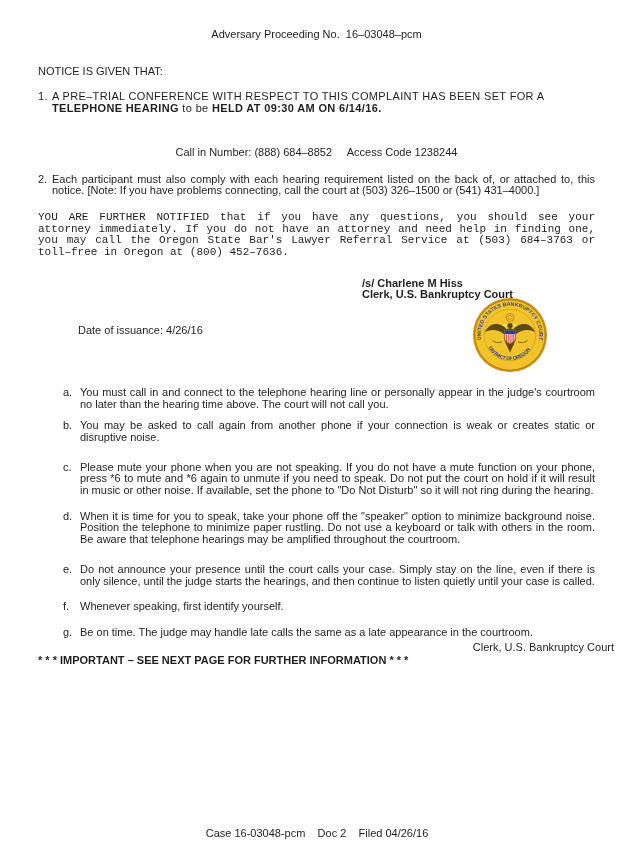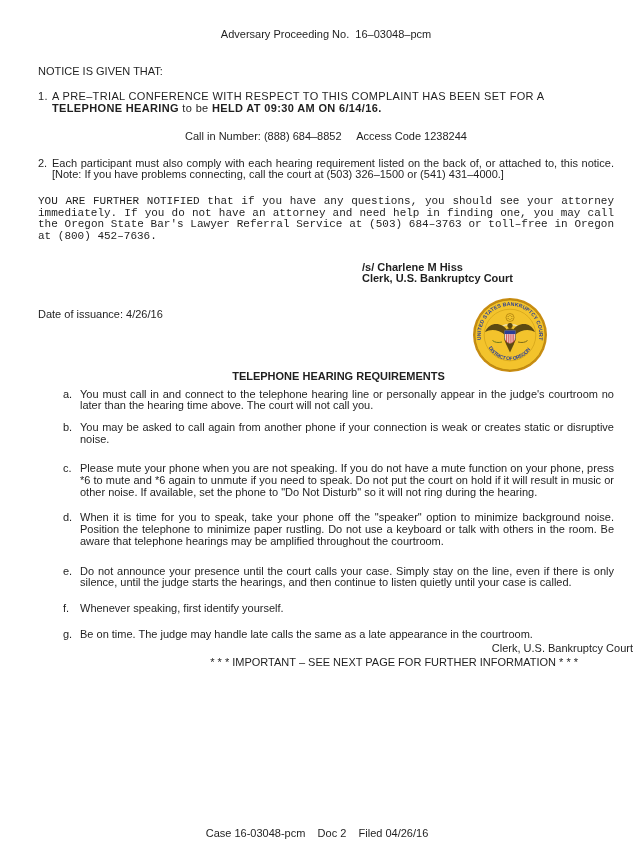--- a/index.html
+++ b/index.html
@@ -6,57 +6,57 @@
   html,body { background:#ffffff; }
   .page {
     position:relative;
     width:634px; height:851px;
     background:#ffffff;
     font-family:"Liberation Sans", sans-serif;
     font-size:11px; line-height:11.7px;
     color:#1f1f1f;
     overflow:hidden;
   }
-  .content { padding:29px 20px 0 38px; }
+  .content { padding:29px 39px 0 38px; }
   .pre     { white-space:pre; }
   .just    { text-align:justify; }
 
   .doc-header { text-align:center; }
 
   .notice-heading { font-weight:normal; margin-top:25px; }
 
   .num-item { display:flex; }
   .num-item .num { flex:0 0 14px; }
   .item-1 { margin-top:14px; letter-spacing:0.35px; }
   .item-2 { margin-top:15px; }
 
-  .callin { margin-top:16px; text-align:center; }
+  .callin { margin-top:32px; text-align:center; }
 
   .further { margin-top:15px;font-family:Liberation Mono, monospace; }
 
   .signature { margin-top:19px; margin-left:324px;font-weight:bold; }
 
-  .date-line { margin-top:24px; }
+  .date-line { margin-top:24px;margin-left:40px; }
 
   .seal-wrap { position:absolute; left:472px; top:297px; width:76px; height:76px; }
 
   .requirements { margin-top:50px; }
   .req-heading { font-weight:bold; text-align:center; margin-left:25px; }
   .req-item { display:flex; margin-left:25px; text-align:justify; }
   .req-item .letter { flex:0 0 17px; }
   .req-a { margin-top:6px; }
   .req-b { margin-top:10px; }
   .req-c { margin-top:18px; }
   .req-d { margin-top:14px; }
   .req-e { margin-top:18px; }
   .req-f { margin-top:14px; }
   .req-g { margin-top:14px; }
 
   .clerk-right { margin-top:3px; margin-right:-19px; text-align:right; }
-  .important-line { margin-top:2px; margin-right:36px; text-align:right; font-weight:normal; }
+  .important-line { margin-top:2px; margin-right:36px; text-align:left; font-weight:bold; }
 
   .doc-footer {
     position:absolute; left:0; top:828px; width:100%;
     text-align:center;
   }
 </style>
 </head>
 <body>
 
 <div class="page">
@@ -81,21 +81,20 @@
     <div class="further just">YOU ARE FURTHER NOTIFIED that if you have any questions, you should see your attorney immediately. If you do not have an attorney and need help in finding one, you may call the Oregon State Bar's Lawyer Referral Service at (503) 684–3763 or toll–free in Oregon at (800) 452–7636.</div>
 
     <div class="signature">
       <div>/s/ Charlene M Hiss</div>
       <div>Clerk, U.S. Bankruptcy Court</div>
     </div>
 
     <div class="date-line">Date of issuance: 4/26/16</div>
 
     <div class="requirements">
-      <div class="req-heading">TELEPHONE HEARING REQUIREMENTS</div>
 
       <div class="req-item req-a">
         <span class="letter">a.</span>
         <div>You must call in and connect to the telephone hearing line or personally appear in the judge's courtroom no later than the hearing time above. The court will not call you.</div>
       </div>
       <div class="req-item req-b">
         <span class="letter">b.</span>
         <div>You may be asked to call again from another phone if your connection is weak or creates static or disruptive noise.</div>
       </div>
       <div class="req-item req-c">

